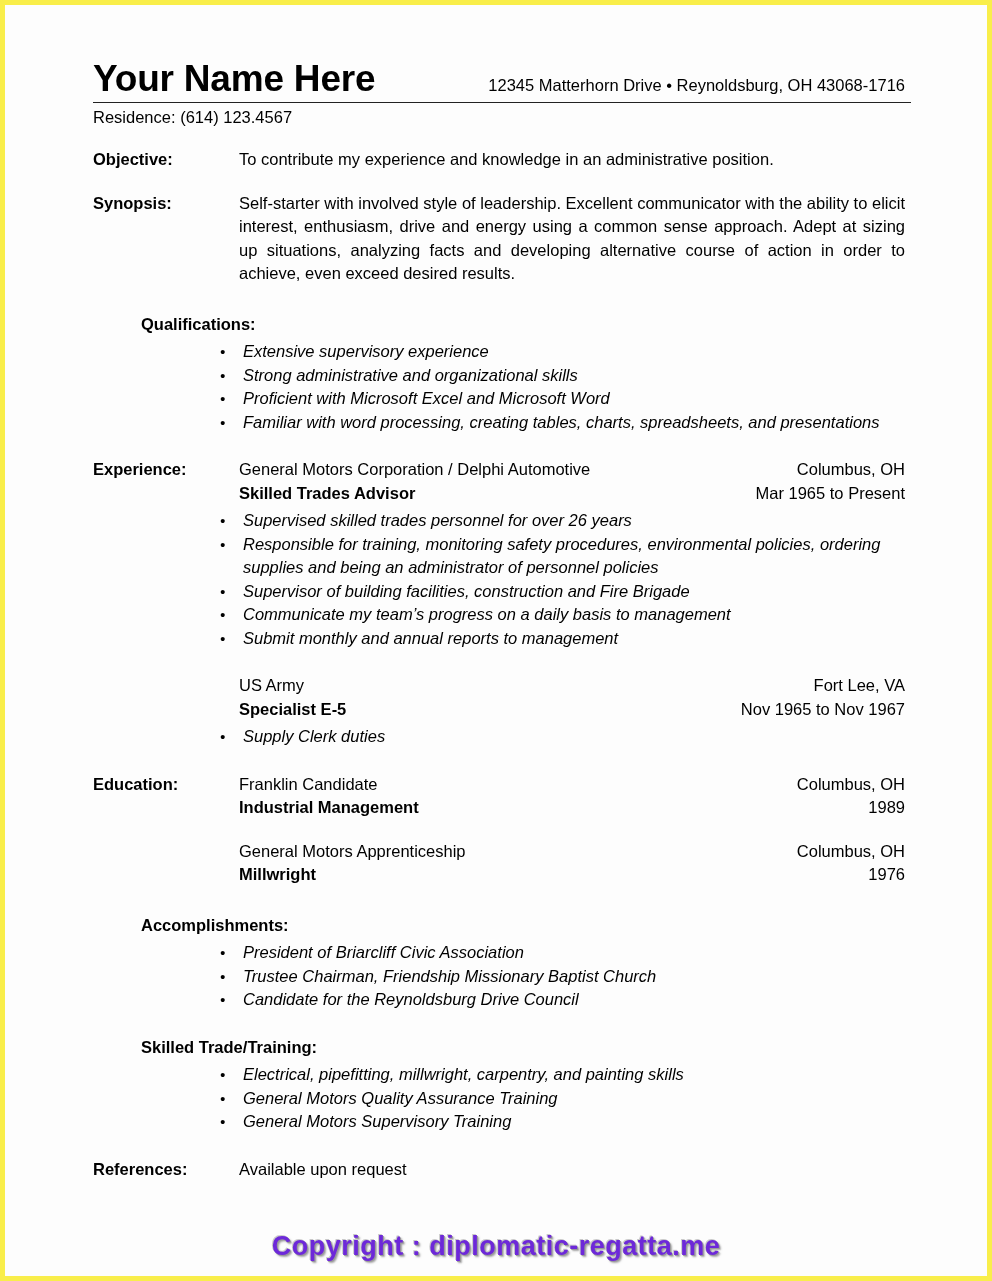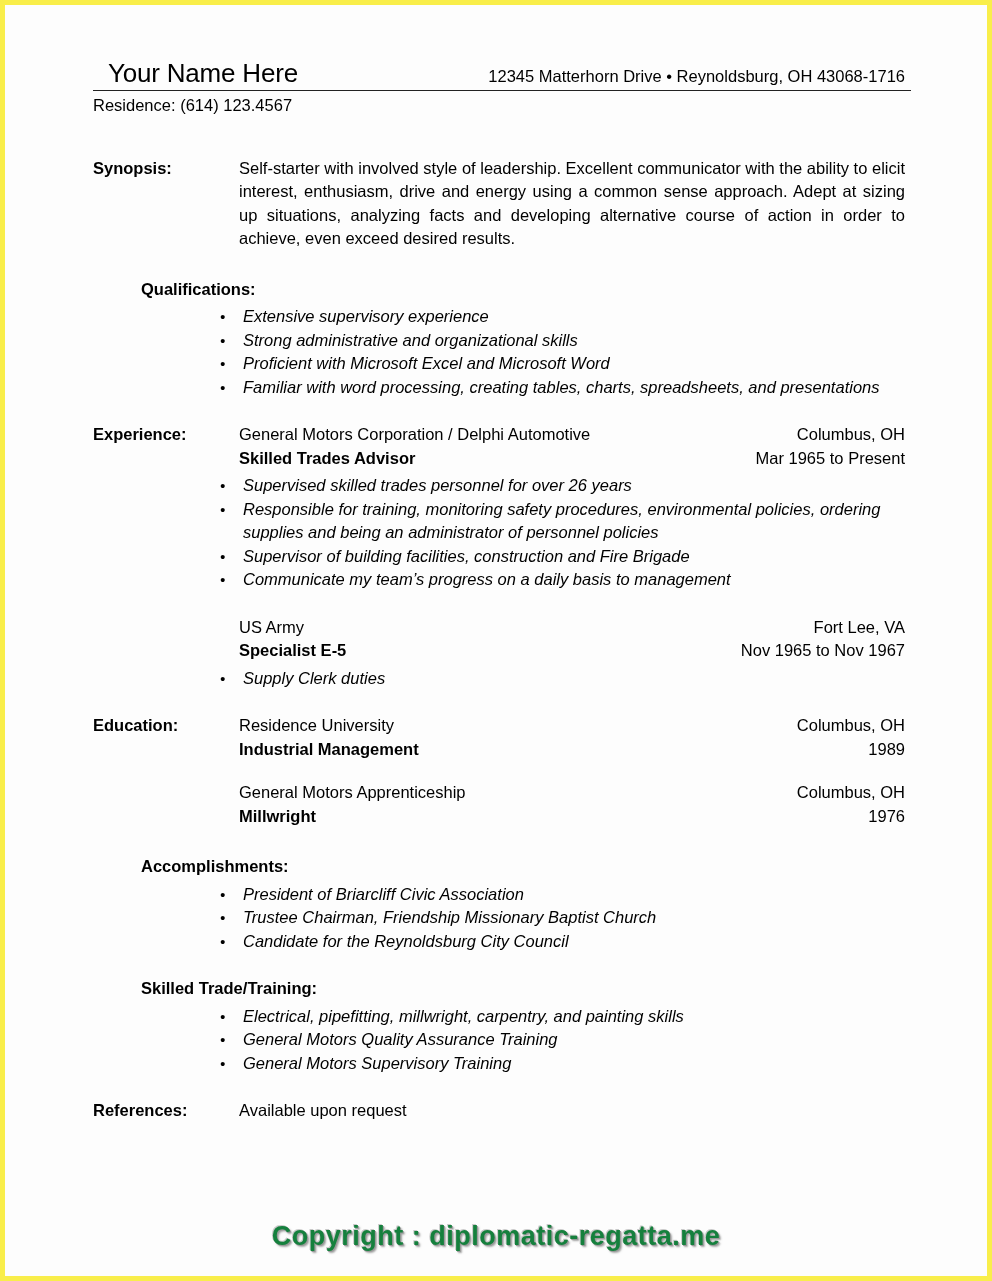--- a/index.html
+++ b/index.html
@@ -31,26 +31,25 @@
     box-sizing: border-box;
   }
 
   
   .header-row {
     display: flex;
     align-items: baseline;
     justify-content: space-between;
   }
   .name {
-    font-size: 26px;
-    font-weight: normal;
+    font-size: 37px;
+    font-weight: bold;
     letter-spacing: -0.2px;
     line-height: 1.05;
     white-space: nowrap;
-    margin-left: 15px;
   }
   .contact-addr {
     font-size: 16.5px;
     line-height: 1.1;
     white-space: nowrap;
     padding-bottom: 2px;
   }
   .rule {
     height: 0;
     border-top: 1.4px solid #222;
@@ -125,27 +124,27 @@
   .entry-line .right { white-space: nowrap; text-align: right; }
   .bold { font-weight: bold; }
   .gap-md { height: 20px; }
   .gap-lg { height: 27px; }
 
   
   .watermark {
     position: absolute;
     left: 0;
     right: 0;
-    bottom: 24px;
+    bottom: 14px;
     text-align: center;
     font-family: "Liberation Sans", sans-serif;
     font-size: 27px;
     font-weight: bold;
     letter-spacing: 0.5px;
-    color: #15803d;
+    color: #6d28d9;
     text-shadow:
        1px  1px 0 #9a9a9a,
       -1px -1px 0 #c9c9c9,
        2px  2px 2px rgba(90,90,90,0.55);
     pointer-events: none;
     white-space: nowrap;
   }
 </style>
 </head>
 <body>
@@ -155,20 +154,24 @@
 
     <div class="header-row">
       <div class="name">Your Name Here</div>
       <div class="contact-addr">12345 Matterhorn Drive • Reynoldsburg, OH 43068-1716</div>
     </div>
     <div class="rule"></div>
     <div class="residence">Residence: (614) 123.4567</div>
 
     <div class="gap-md"></div>
 
+    <div class="row">
+      <div class="label-col">Objective:</div>
+      <div class="body-col">To contribute my experience and knowledge in an administrative position.</div>
+    </div>
 
     <div class="gap-md"></div>
 
     <div class="row">
       <div class="label-col">Synopsis:</div>
       <div class="body-col justify">Self-starter with involved style of leadership.  Excellent communicator with the ability to elicit interest, enthusiasm, drive and energy using a common sense approach.   Adept at sizing up situations, analyzing facts and developing alternative course of action in order to achieve, even exceed desired results.</div>
     </div>
 
     <div class="gap-lg"></div>
 
@@ -193,20 +196,21 @@
           <span class="left bold">Skilled Trades Advisor</span>
           <span class="right">Mar 1965 to Present</span>
         </div>
       </div>
     </div>
     <ul class="bullets">
       <li>Supervised skilled trades personnel for over 26 years</li>
       <li>Responsible for training, monitoring safety procedures, environmental policies, ordering supplies and being an administrator of personnel policies</li>
       <li>Supervisor of building facilities, construction and Fire Brigade</li>
       <li>Communicate my team’s progress on a daily basis to management</li>
+      <li>Submit monthly and annual reports to management</li>
     </ul>
 
     <div class="gap-md"></div>
 
     <div class="row">
       <div class="label-col"></div>
       <div class="body-col">
         <div class="entry-line">
           <span class="left">US Army</span>
           <span class="right">Fort Lee, VA</span>
@@ -220,21 +224,21 @@
     <ul class="bullets">
       <li>Supply Clerk duties</li>
     </ul>
 
     <div class="gap-md"></div>
 
     <div class="row">
       <div class="label-col">Education:</div>
       <div class="body-col">
         <div class="entry-line">
-          <span class="left">Residence University</span>
+          <span class="left">Franklin Candidate</span>
           <span class="right">Columbus, OH</span>
         </div>
         <div class="entry-line">
           <span class="left bold">Industrial Management</span>
           <span class="right">1989</span>
         </div>
       </div>
     </div>
 
     <div class="gap-md"></div>
@@ -252,21 +256,21 @@
         </div>
       </div>
     </div>
 
     <div class="gap-lg"></div>
 
     <div class="section-head">Accomplishments:</div>
     <ul class="bullets">
       <li>President of Briarcliff Civic Association</li>
       <li>Trustee Chairman, Friendship Missionary Baptist Church</li>
-      <li>Candidate for the Reynoldsburg City Council</li>
+      <li>Candidate for the Reynoldsburg Drive Council</li>
     </ul>
 
     <div class="gap-md"></div>
 
     <div class="section-head">Skilled Trade/Training:</div>
     <ul class="bullets">
       <li>Electrical, pipefitting, millwright, carpentry, and painting skills</li>
       <li>General Motors Quality Assurance Training</li>
       <li>General Motors Supervisory Training</li>
     </ul>

